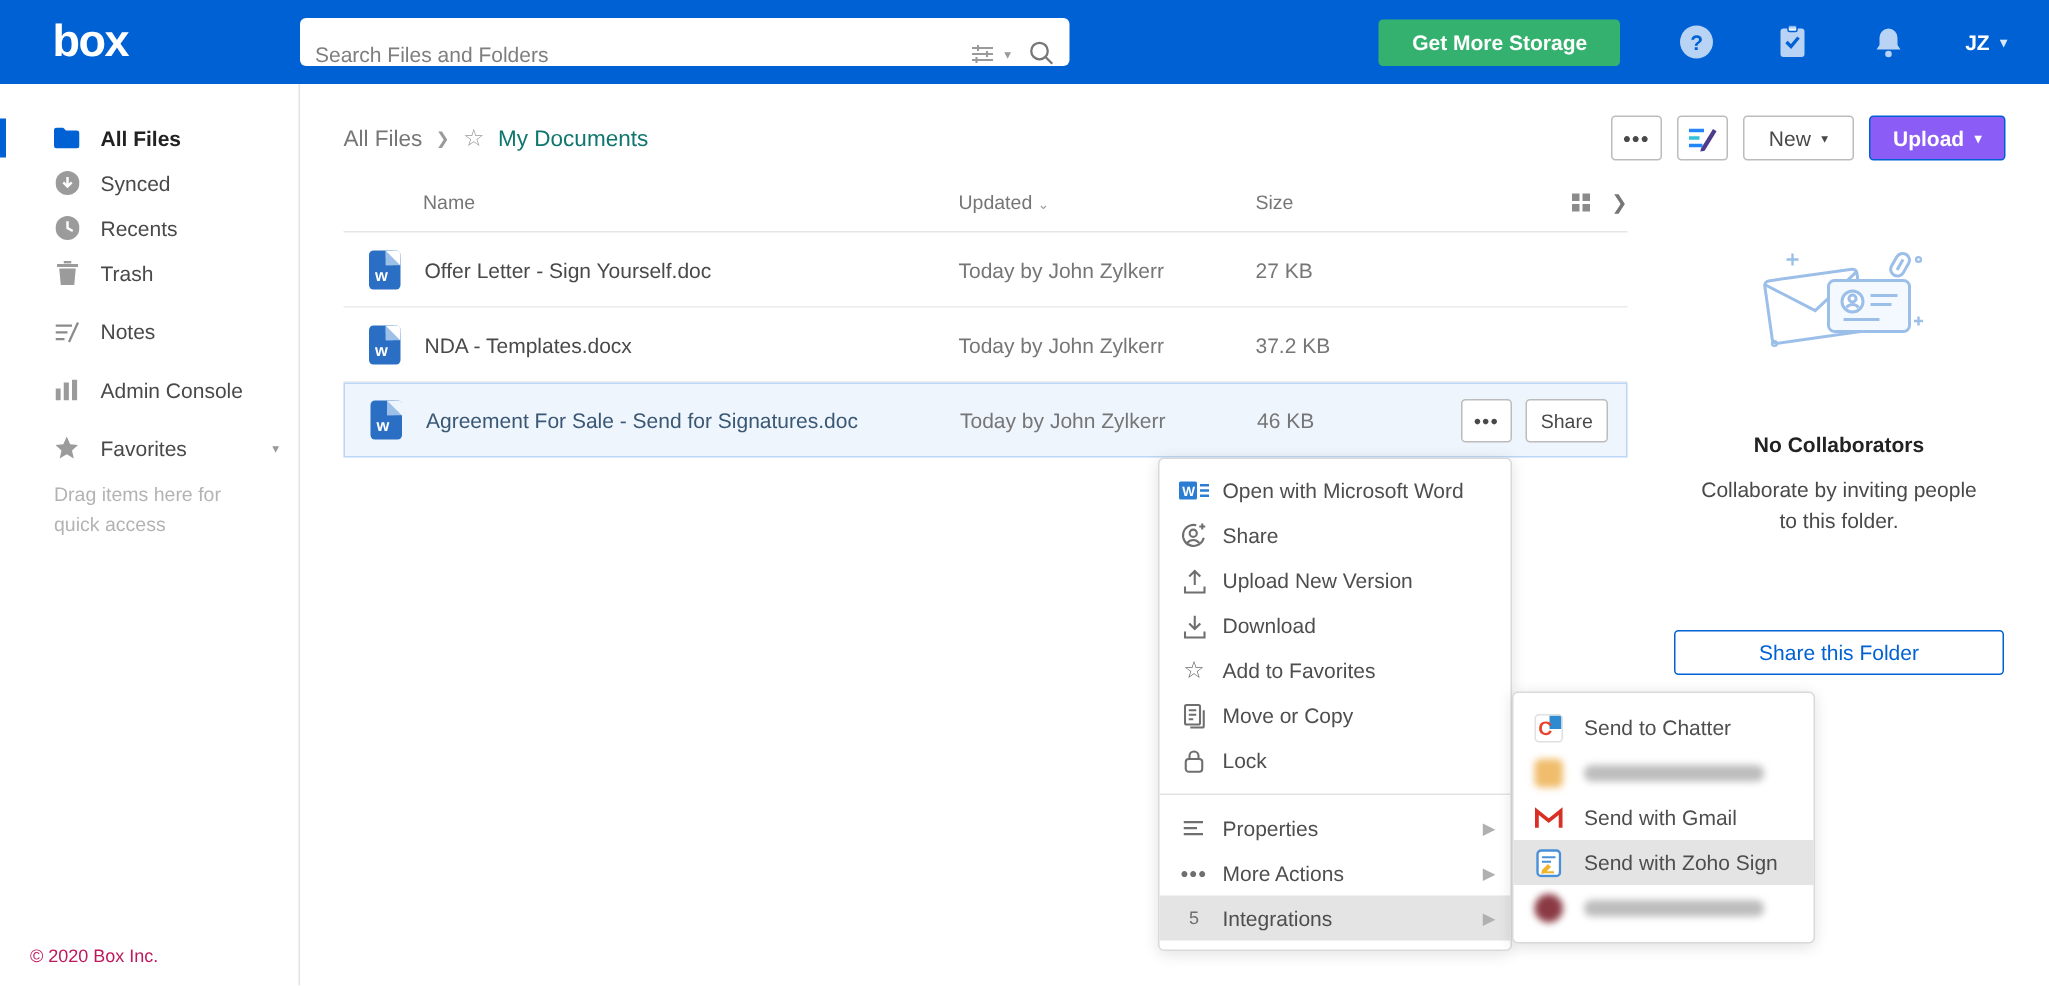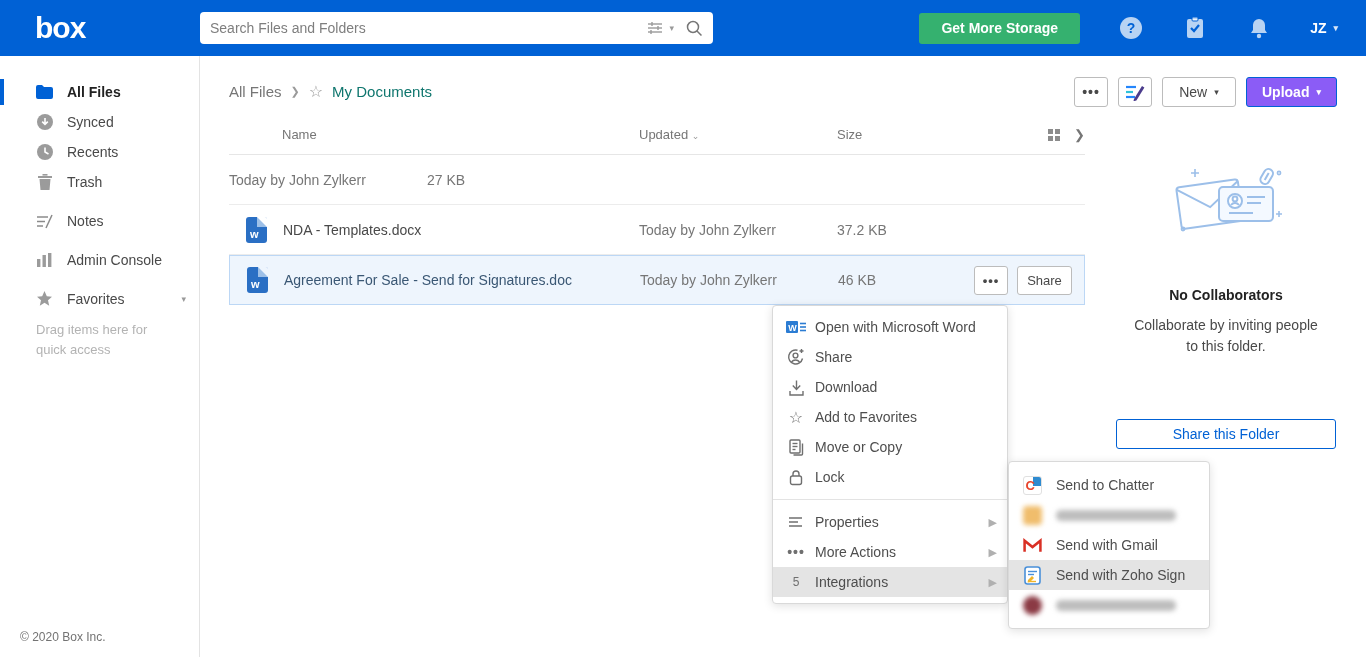--- a/index.html
+++ b/index.html
@@ -3,21 +3,21 @@
 <meta charset="utf-8">
 <style>
   * { margin:0; padding:0; box-sizing:border-box; }
   html,body { width:1366px; height:657px; }
   body { font-family:"Liberation Sans", sans-serif; background:#fff; overflow:hidden; }
   .app { position:relative; width:1366px; height:657px; background:#fff; }
 
   
   .topbar { height:56px; background:#0061D5; display:flex; align-items:center; position:relative; }
   .logo { width:200px; padding-left:35px; color:#fff; font-size:30px; font-weight:bold; letter-spacing:-1px; line-height:1; }
-  .searchbox { width:513px; height:32px; background:#fff; border-radius:4px; display:flex; align-items:center; padding:0 10px; }
+  .searchbox { width:513px; height:32px; background:#fff; border-radius:4px; display:flex; align-items:flex-end; padding:0 10px; }
   .searchbox input { flex:1; border:none; outline:none; font-size:14px; color:#494949; font-family:"Liberation Sans",sans-serif; }
   .searchbox input::placeholder { color:#7e7e7e; }
   .search-tools { display:flex; align-items:center; gap:6px; color:#9a9a9a; }
   .caret { font-size:9px; color:#9a9a9a; }
   .topbar-right { position:absolute; right:28px; display:flex; align-items:center; gap:38px; }
   .storage-btn { background:#35B16F; color:#fff; border:none; border-radius:3px; height:31px; padding:0 22px; font-size:14px; font-weight:bold; font-family:"Liberation Sans",sans-serif; cursor:pointer; }
   .top-icon { width:26px; height:26px; display:flex; align-items:center; justify-content:center; cursor:pointer; }
   .help-circle { width:22px; height:22px; border-radius:50%; background:rgba(255,255,255,0.72); color:#0061D5; font-weight:bold; font-size:14px; display:flex; align-items:center; justify-content:center; }
   .avatar-menu { display:flex; align-items:center; gap:7px; color:#fff; font-size:14px; font-weight:bold; cursor:pointer; }
   .avatar-menu .caret { color:rgba(255,255,255,0.85); }
@@ -25,21 +25,21 @@
   
   .body-row { display:flex; height:601px; }
   .sidebar { width:200px; border-right:1px solid #e3e3e3; position:relative; padding-top:21px; }
   .nav-item { height:30px; display:flex; align-items:center; padding-left:36px; gap:14px; font-size:14px; color:#494949; cursor:pointer; position:relative; }
   .nav-item.group-gap { margin-top:9px; }
   .nav-item.active { color:#222; font-weight:bold; }
   .nav-item.active::before { content:""; position:absolute; left:0; top:2px; bottom:2px; width:4px; background:#0061D5; }
   .nav-item .caret-right { position:absolute; right:13px; color:#9a9a9a; font-size:9px; }
   .nav-icon { width:17px; height:17px; display:flex; align-items:center; justify-content:center; }
   .sidebar-hint { padding:6px 20px 0 36px; font-size:13px; line-height:20px; color:#b3b3b3; }
-  .copyright { position:absolute; left:20px; bottom:13px; font-size:12px; color:#737373; }
+  .copyright { position:absolute; left:20px; bottom:13px; font-size:12px; color:#be185d; }
 
   .main { flex:1; position:relative; }
 
   
   .breadcrumb { position:absolute; left:29px; top:26px; display:flex; align-items:center; gap:9px; font-size:15px; }
   .crumb-root { color:#767676; cursor:pointer; }
   .crumb-sep { color:#9a9a9a; font-size:11px; }
   .crumb-star { color:#9a9a9a; font-size:16px; }
   .crumb-current { color:#0f766e; }
   .toolbar { position:absolute; right:29px; top:21px; display:flex; align-items:center; gap:10px; }
@@ -282,20 +282,24 @@
                 <span></span>
                 <span></span>
                 <span></span>
                 <span></span>
               </span>
             <span class="chev">❯</span>
           </div>
         </div>
 
         <div class="frow">
+          <div class="c-name">
+              <span class="word-file"></span>
+              <span class="fname">Offer Letter - Sign Yourself.doc</span>
+            </div>
           <div class="c-upd">Today by John Zylkerr</div>
           <div class="c-size">27 KB</div>
         </div>
 
         <div class="frow">
           <div class="c-name">
               <span class="word-file"></span>
               <span class="fname">NDA - Templates.docx</span>
             </div>
           <div class="c-upd">Today by John Zylkerr</div>
@@ -376,20 +380,29 @@
             <circle cx="8.5" cy="7.5" r="2.4"></circle>
             <path d="M4.5 14 a5 5 0 0 1 8 0"></path>
             <path d="M14.5 1 v4 M12.5 3 h4"></path>
           </svg>
       </span>
       <span>Share</span>
     </div>
     <div class="menu-item">
       <span class="mi-icon">
         <svg width="15" height="17" viewBox="0 0 15 17" fill="none" stroke="#6f6f6f" stroke-width="1.4">
+            <path d="M7.5 11 V2 M3.8 5.4 L7.5 1.6 L11.2 5.4"></path>
+            <path d="M1 12 v4 h13 v-4"></path>
+          </svg>
+      </span>
+      <span>Upload New Version</span>
+    </div>
+    <div class="menu-item">
+      <span class="mi-icon">
+        <svg width="15" height="17" viewBox="0 0 15 17" fill="none" stroke="#6f6f6f" stroke-width="1.4">
             <path d="M7.5 1.5 V10 M3.8 6.6 L7.5 10.4 L11.2 6.6"></path>
             <path d="M1 12 v4 h13 v-4"></path>
           </svg>
       </span>
       <span>Download</span>
     </div>
     <div class="menu-item">
       <span class="mi-icon star-glyph">☆</span>
       <span>Add to Favorites</span>
     </div>

